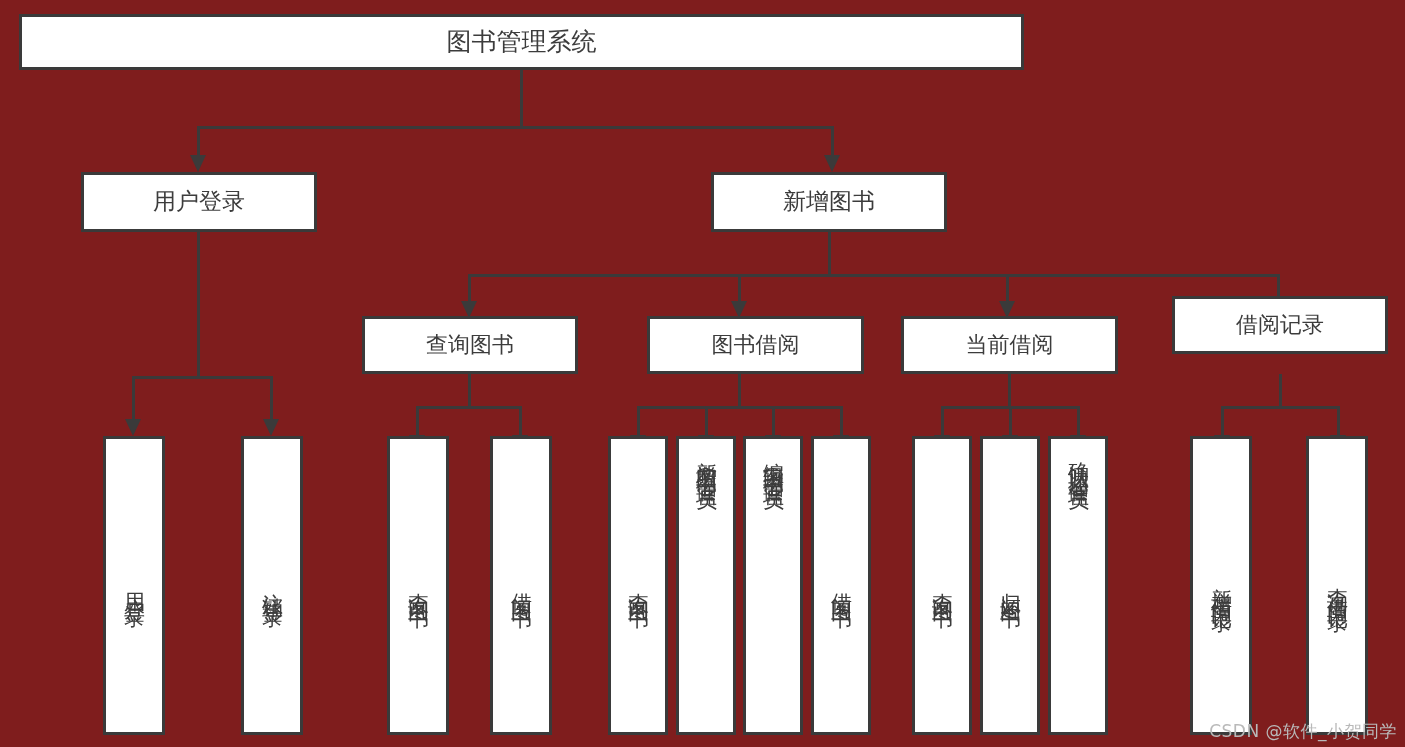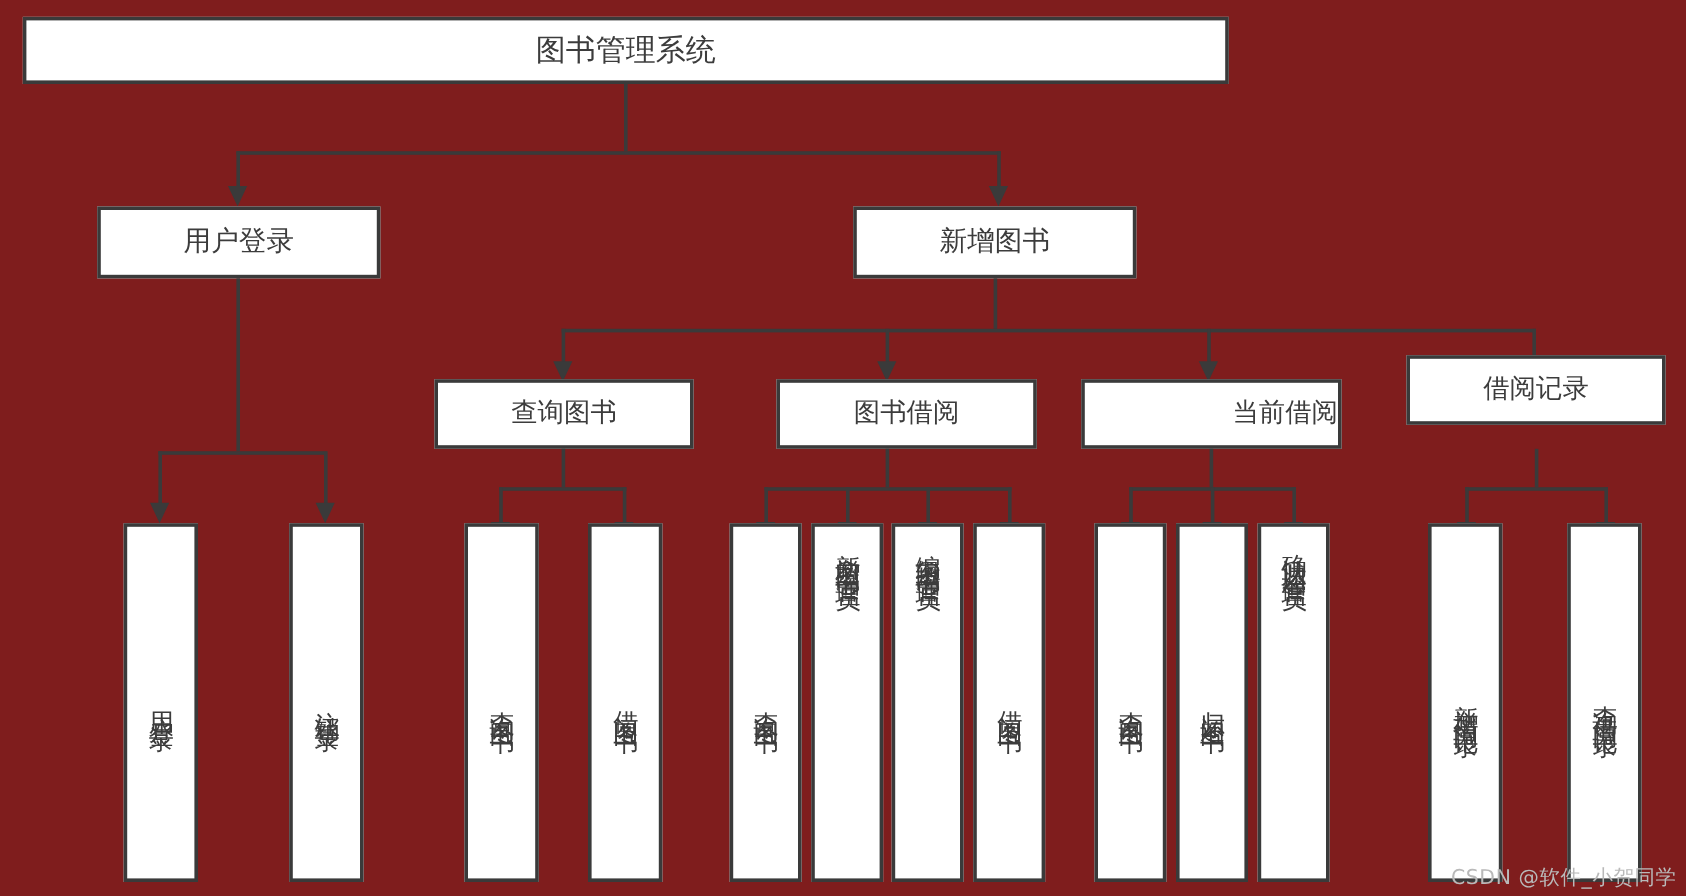--- a/index.html
+++ b/index.html
@@ -132,21 +132,21 @@
   <div class="arrow" style="left:999px; top:301px;"></div>
   <div class="vline" style="left:1277px; top:274px; height:28px;"></div>
   <div class="arrow" style="left:1270px; top:301px;"></div>
 
   <div class="node tier3" style="left:362px; top:316px; width:216px; height:58px;">
     <span>查询图书</span>
   </div>
   <div class="node tier3" style="left:631px; top:316px; width:217px; height:58px;margin-left:16px;">
     <span>图书借阅</span>
   </div>
-  <div class="node tier3" style="left:901px; top:316px; width:217px; height:58px;justify-content:flex-end;">
+  <div class="node tier3" style="left:901px; top:316px; width:217px; height:58px;">
     <span>当前借阅</span>
   </div>
   <div class="node tier3" style="left:1172px; top:296px; width:216px; height:58px;">
     <span>借阅记录</span>
   </div>
 
   <div class="vline" style="left:468px; top:374px; height:32px;"></div>
   <div class="hline" style="left:416px; top:406px; width:106px;"></div>
   <div class="vline" style="left:416px; top:406px; height:30px;"></div>
   <div class="arrow" style="left:409px; top:435px;"></div>

